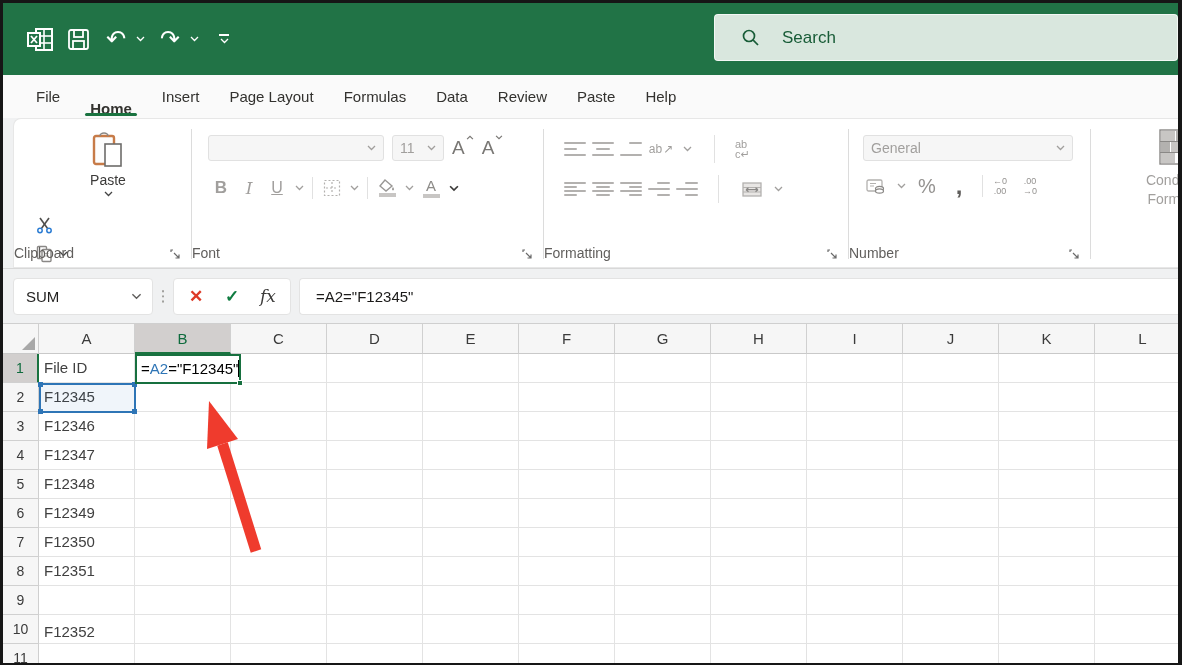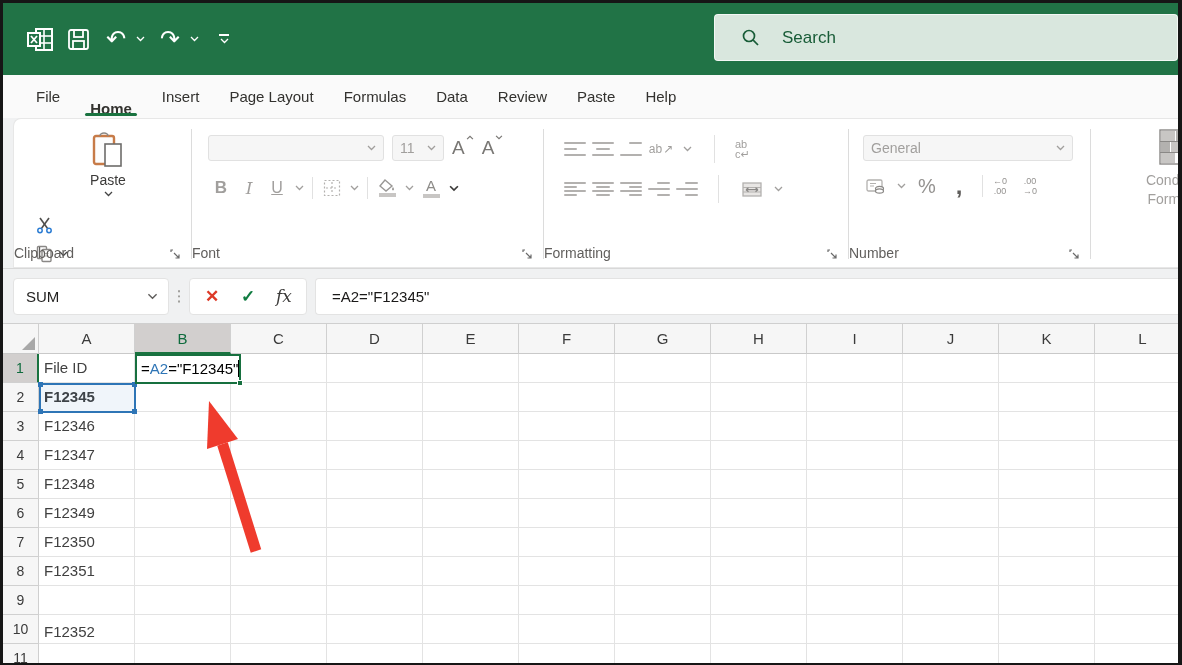--- a/index.html
+++ b/index.html
@@ -100,21 +100,21 @@
 
   
   .g-styles{flex:1;overflow:hidden;}
   .g-styles .gcontent{padding:10px 0 0 38px;}
   .cf-btn{display:flex;flex-direction:column;align-items:center;width:104px;cursor:pointer;}
   .cf-lbl{font-size:14px;color:var(--dis);line-height:19px;text-align:center;margin-top:6px;}
 
   
   .formulabar{position:relative;height:55px;background:#f0f1f2;border-top:1px solid #d8d8d8;
     display:flex;align-items:center;padding-left:10px;}
-  .namebox{width:156px;height:37px;background:#fff;border:1px solid #e3e3e3;border-radius:4px;
+  .namebox{width:140px;height:37px;background:#fff;border:1px solid #e3e3e3;border-radius:4px;
     display:flex;align-items:center;justify-content:space-between;padding:0 10px 0 12px;
     font-size:15px;color:#201f1e;cursor:pointer;}
   .fb-dots{width:20px;text-align:center;color:#8d8b88;font-size:15px;}
   .fb-btns{height:37px;background:#fff;border:1px solid #e3e3e3;border-radius:4px;display:flex;
     align-items:center;padding:0 6px;gap:4px;}
   .fb-btn{width:32px;height:30px;display:flex;align-items:center;justify-content:center;
     font-size:17px;cursor:pointer;border-radius:3px;}
   .x-red{color:#dd3a27;font-weight:bold;}
   .ck-green{color:#107c41;font-weight:bold;}
   .fx{font-family:"DejaVu Serif",serif;font-style:italic;font-size:17px;color:#3b3a39;}
@@ -559,21 +559,21 @@
     <div class="rowhead" style="top:117px;">4</div>
     <div class="rowhead" style="top:146px;">5</div>
     <div class="rowhead" style="top:175px;">6</div>
     <div class="rowhead" style="top:204px;">7</div>
     <div class="rowhead" style="top:233px;">8</div>
     <div class="rowhead" style="top:262px;">9</div>
     <div class="rowhead" style="top:291px;">10</div>
     <div class="rowhead" style="top:320px;">11</div>
 
     <div class="acell" style="top:30px;">File ID</div>
-    <div class="acell" style="top:59px;font-weight:bold;">F12345</div>
+    <div class="acell" style="top:59px;">F12345</div>
     <div class="acell" style="top:88px;">F12346</div>
     <div class="acell" style="top:117px;">F12347</div>
     <div class="acell" style="top:146px;">F12348</div>
     <div class="acell" style="top:175px;">F12349</div>
     <div class="acell" style="top:204px;">F12350</div>
     <div class="acell" style="top:233px;">F12351</div>
     <div class="acell" style="top:262px;margin-top:32px;">F12352</div>
 
     <div class="ref-a2">
       <b class="h-tl"></b>

